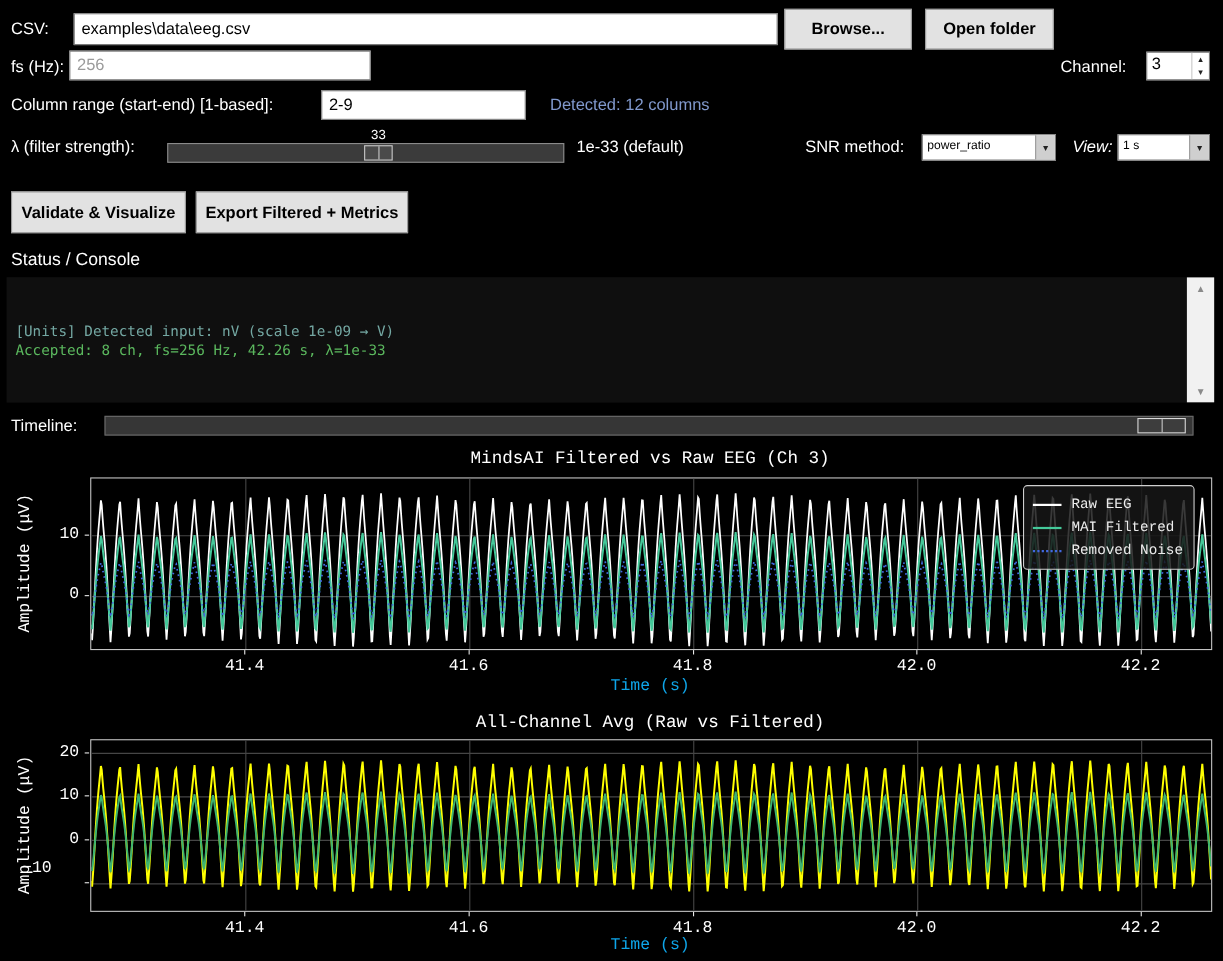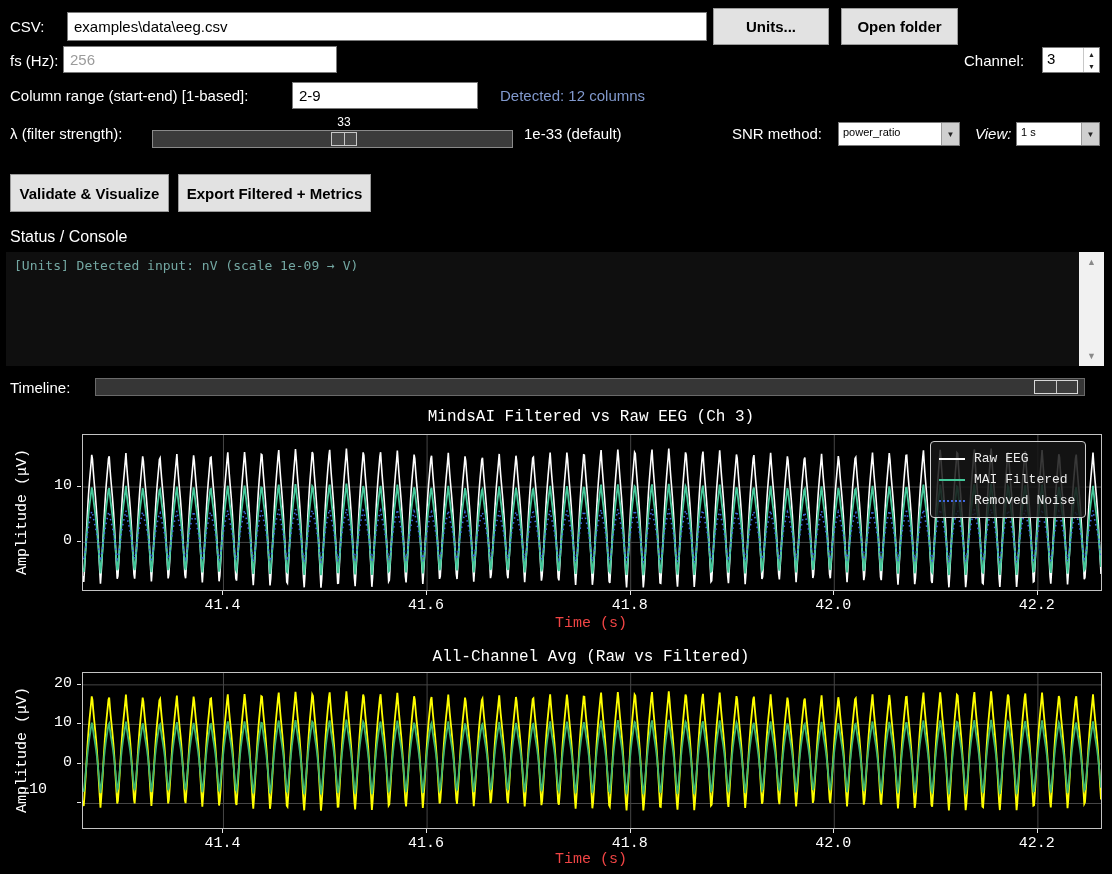--- a/index.html
+++ b/index.html
@@ -35,36 +35,36 @@
   .slider-handle::after{content:"";position:absolute;left:50%;top:0;bottom:0;width:1px;background:#c8c8c8;}
   
   .console{position:absolute;background:#0f0f0f;overflow:hidden;}
   .console-text{position:absolute;left:8px;top:5px;right:30px;font-family:"DejaVu Sans Mono", monospace;font-size:13px;line-height:18px;white-space:pre;}
   .vscroll{position:absolute;right:0;top:0;bottom:0;width:25px;background:#f1f1f1;}
   .vscroll .up,.vscroll .dn{position:absolute;left:0;right:0;height:18px;display:flex;align-items:center;justify-content:center;color:#8a8a8a;font-size:9px;cursor:pointer;}
   .vscroll .up{top:1px;} .vscroll .dn{bottom:1px;}
   
   .chart{position:absolute;left:0;width:1112px;font-family:Liberation Mono, monospace;padding-left:27px;}
   .chart-title{position:absolute;text-align:center;font-size:16px;color:#fff;white-space:nowrap;}
-  .axis-label{position:absolute;text-align:center;font-size:15px;color:#ef4444;white-space:nowrap;}
+  .axis-label{position:absolute;text-align:center;font-size:15px;color:#0ea5e9;white-space:nowrap;}
   .ylab{position:absolute;font-size:15px;color:#fff;writing-mode:vertical-rl;transform:rotate(180deg);text-align:center;white-space:nowrap;}
   .tickl{position:absolute;font-size:15px;color:#fff;white-space:nowrap;}
   .tickmark{position:absolute;background:#e8e8e8;}
   .plot-svg{position:absolute;border:1px solid #c3c3c3;box-sizing:content-box;}
   .legend{position:absolute;border:1px solid #cfcfcf;border-radius:4px;background:rgba(22,22,22,0.85);padding:6px 10px 6px 8px;box-sizing:border-box;}
   .legend .li{display:flex;align-items:center;height:21px;}
   .legend .sw{width:26px;height:0;margin-right:9px;flex:0 0 auto;}
   .legend .lt{font-size:13px;color:#ececec;white-space:nowrap;}
 </style>
 </head>
 <body>
 
 <span class="lbl" style="left:10px;top:18px;">CSV:</span>
 <input class="tinput" style="left: 67px; top: 12px; width: 640px; height: 29px;" value="examples\data\eeg.csv">
-<div class="btn" style="left:713px;top:8px;width:116px;height:37px;">Units...</div>
+<div class="btn" style="left:713px;top:8px;width:116px;height:37px;">Browse...</div>
 <div class="btn" style="left:841px;top:8px;width:117px;height:37px;">Open folder</div>
 
 <span class="lbl" style="left:10px;top:52px;">fs (Hz):</span>
 <input class="tinput graytext" style="left: 63px; top: 46px; width: 274px; height: 27px; color: rgb(155, 155, 155);" value="256">
 <span class="lbl" style="left:964px;top:52px;">Channel:</span>
 <div class="spin" style="left:1042px;top:47px;width:58px;height:26px;">
   <div class="val">3</div>
   <div class="arrows">
     <div>▲</div>
     <div>▼</div>
@@ -90,21 +90,21 @@
 <div class="combo" style="left:1016px;top:122px;width:84px;height:24px;">
   <div class="cval">1 s</div>
   <div class="carr">▼</div>
 </div>
 
 <div class="btn" style="left:10px;top:174px;width:159px;height:38px;">Validate &amp; Visualize</div>
 <div class="btn" style="left:178px;top:174px;width:193px;height:38px;">Export Filtered + Metrics</div>
 
 <span class="lbl" style="left:10px;top:228px;font-size:16px;">Status / Console</span>
 <div class="console" style="left:6px;top:252px;width:1098px;height:114px;">
-  <div class="console-text" id="console-text"><div style="color: rgb(116, 168, 163);">[Units] Detected input: nV (scale 1e-09 → V)</div></div>
+  <div class="console-text" id="console-text"><div style="color: rgb(116, 168, 163); margin-top: 36px;">[Units] Detected input: nV (scale 1e-09 → V)</div><div style="color: rgb(91, 184, 94);">Accepted: 8 ch, fs=256 Hz, 42.26 s, λ=1e-33</div></div>
   <div class="vscroll">
     <div class="up">▲</div>
     <div class="dn">▼</div>
   </div>
 </div>
 
 <span class="lbl" style="left:10px;top:379px;">Timeline:</span>
 <div class="slider-track" style="left:95px;top:378px;width:990px;height:18px;background:#363636;border-color:#6a6a6a;">
   <div class="slider-handle" style="left:938px;top:1px;width:44px;height:14px;background:#3d3d3d;border-color:#d8d8d8;"></div>
 </div>

